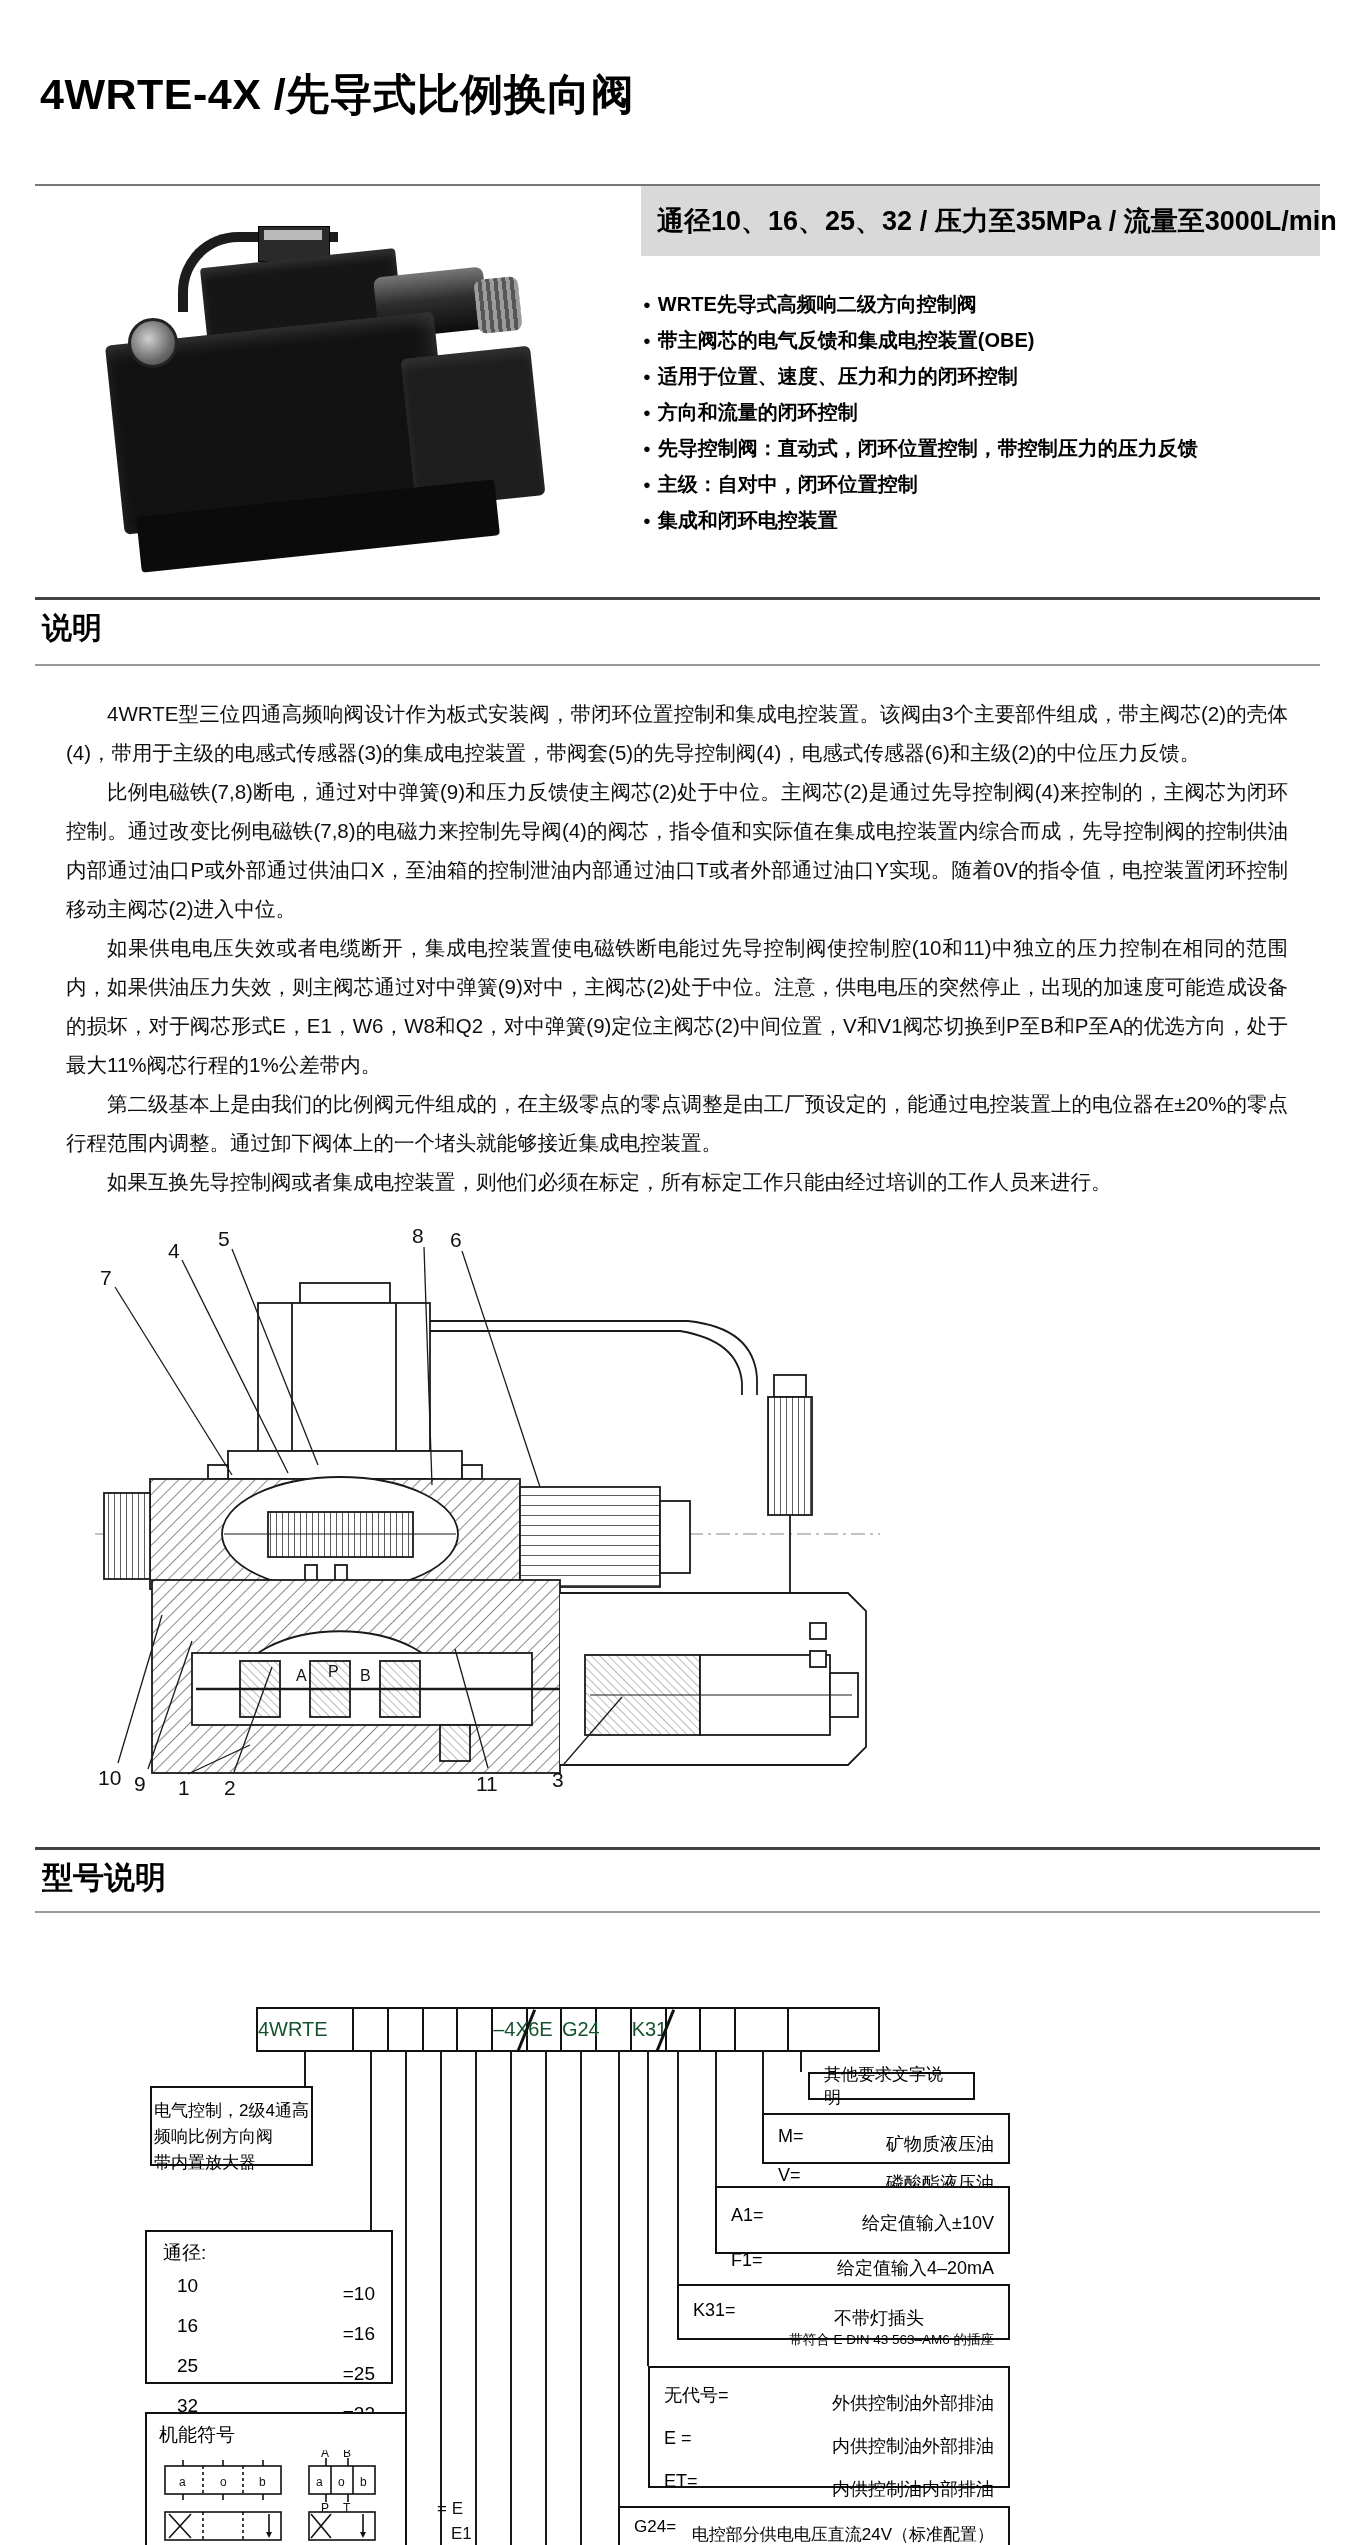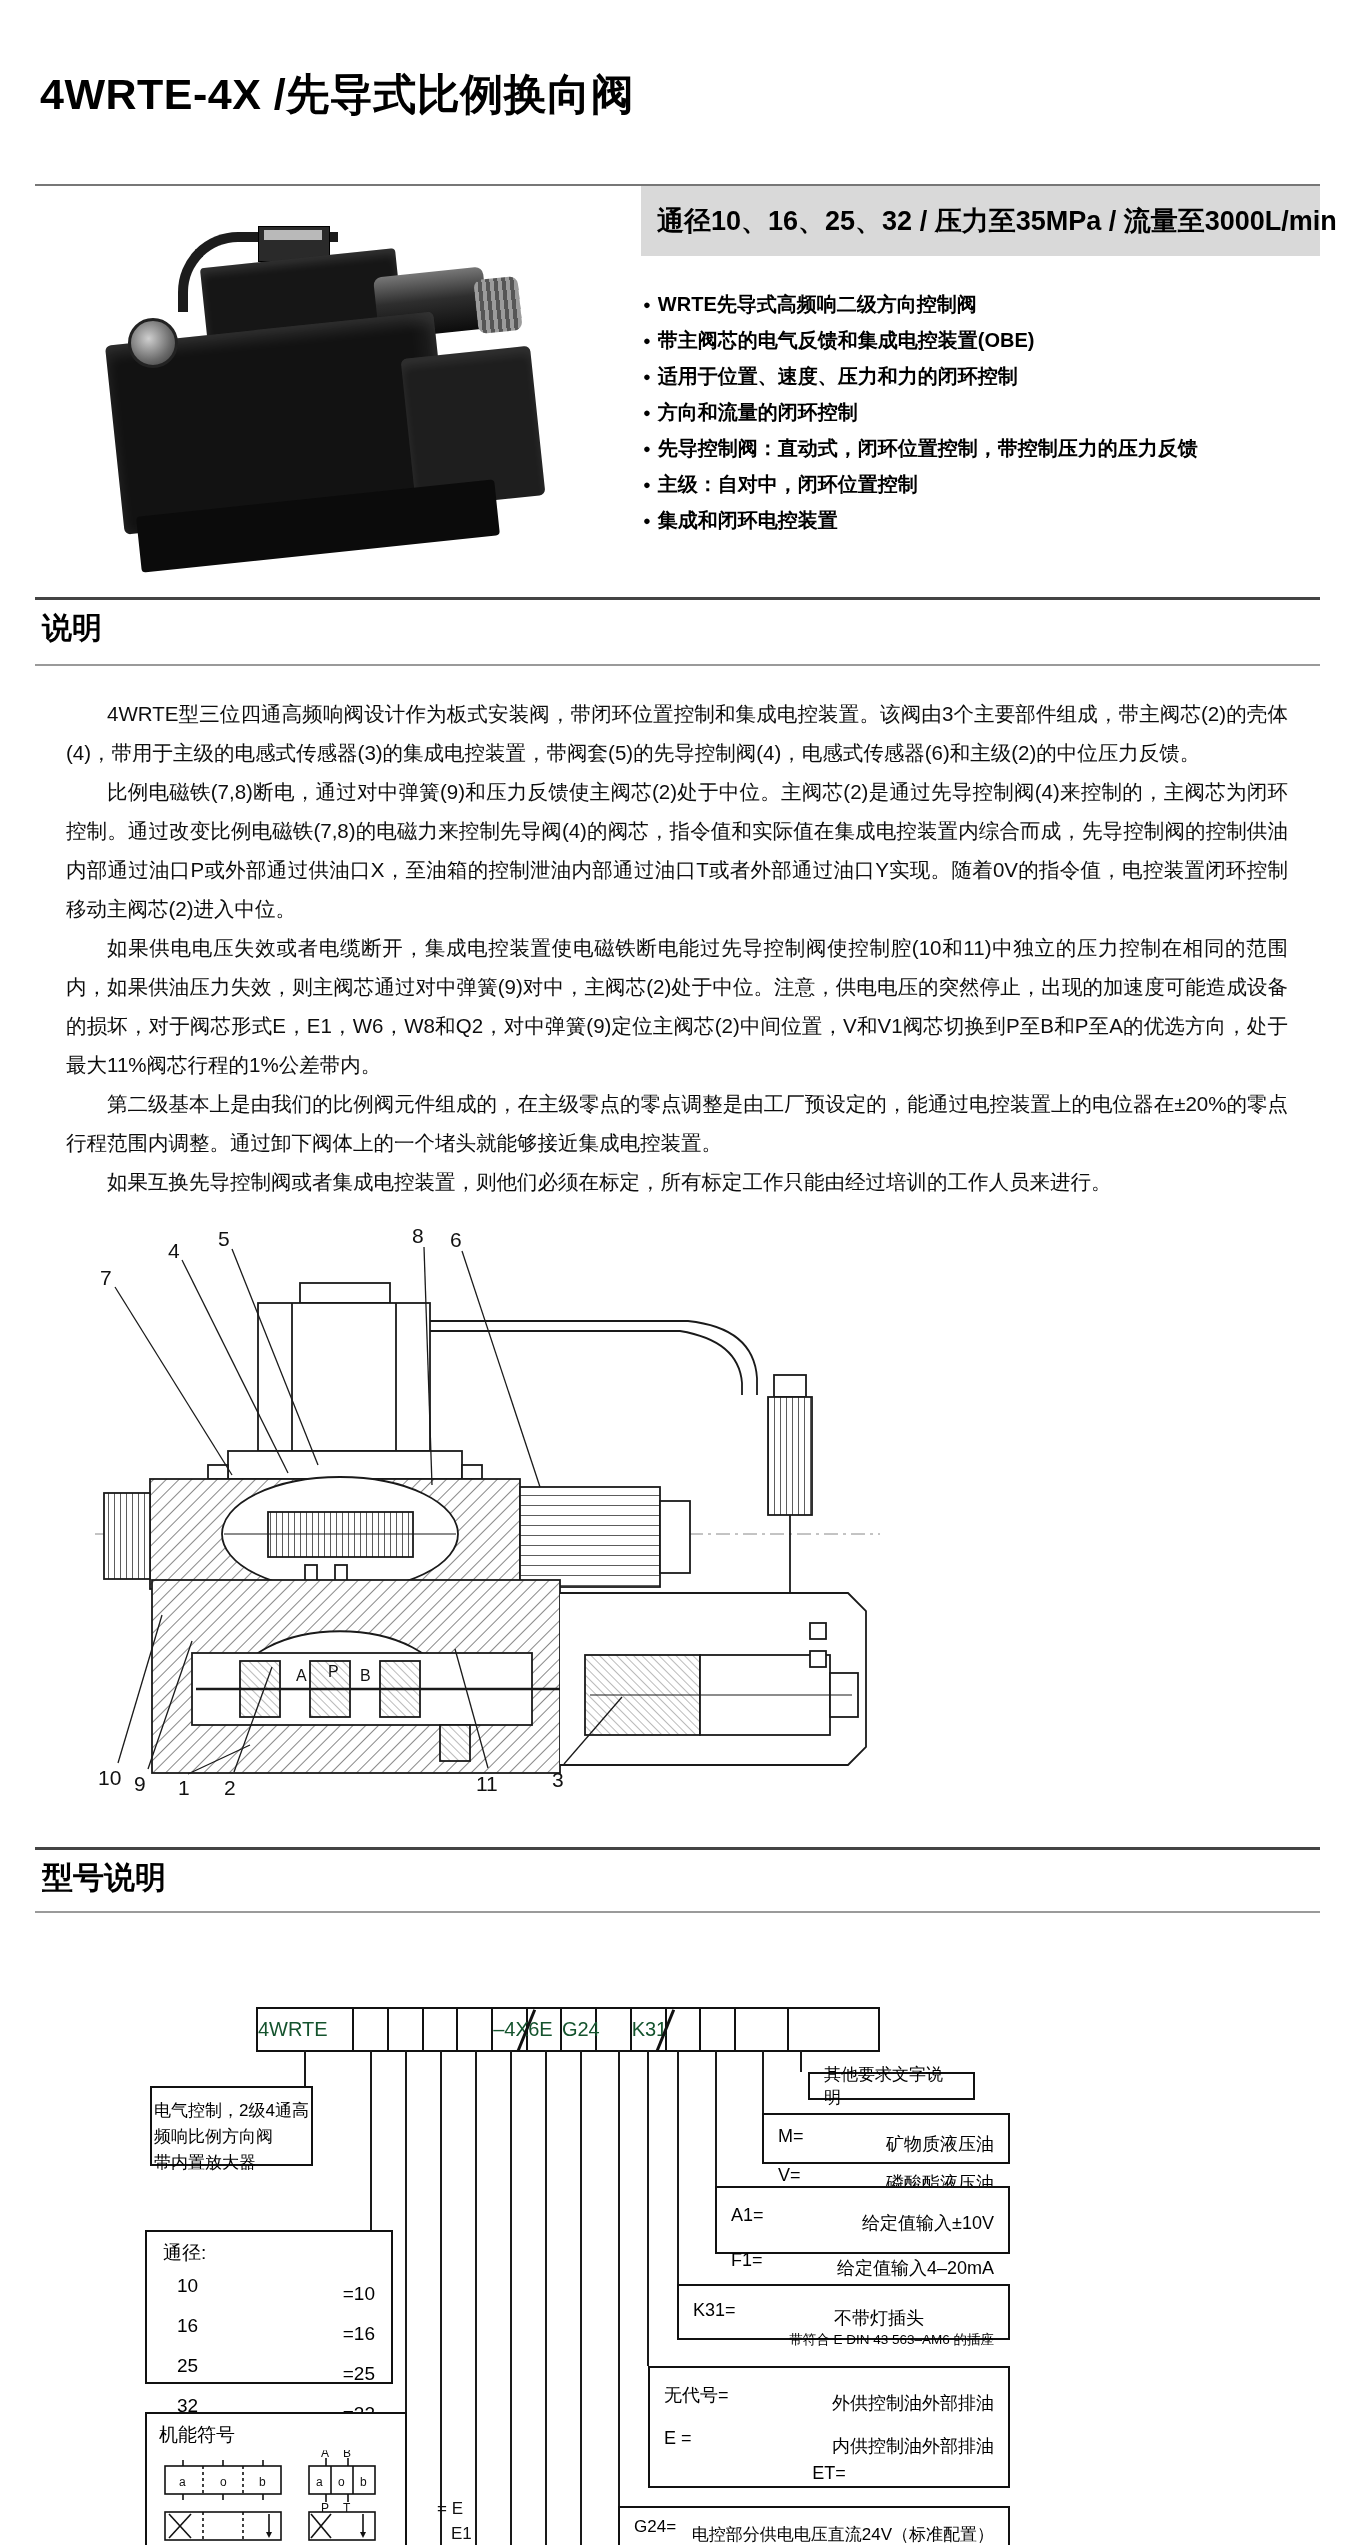--- a/index.html
+++ b/index.html
@@ -405,21 +405,21 @@
 
   <div class="obox" style="left:648px;top:2366px;width:362px;height:122px;padding:6px 14px;">
     <div class="rowline" style="line-height:27px;">
         <span class="lab">无代号=</span>
         <span class="val">外供控制油外部排油</span>
       </div>
     <div class="rowline" style="line-height:27px;">
         <span class="lab">E =</span>
         <span class="val">内供控制油外部排油</span>
       </div>
-    <div class="rowline" style="line-height:27px;flex-direction:column;">
+    <div class="rowline" style="line-height:27px;">
         <span class="lab">ET=</span>
         <span class="val">内供控制油内部排油</span>
       </div>
     <div class="rowline" style="line-height:27px;">
         <span class="lab">T=</span>
         <span class="val">外供控制油内部排油</span>
       </div>
   </div>
 
   <div class="obox" style="left:618px;top:2506px;width:392px;height:39px;border-bottom:none;display:flex;align-items:center;justify-content:space-between;padding:0 14px;font-size:17px;">

